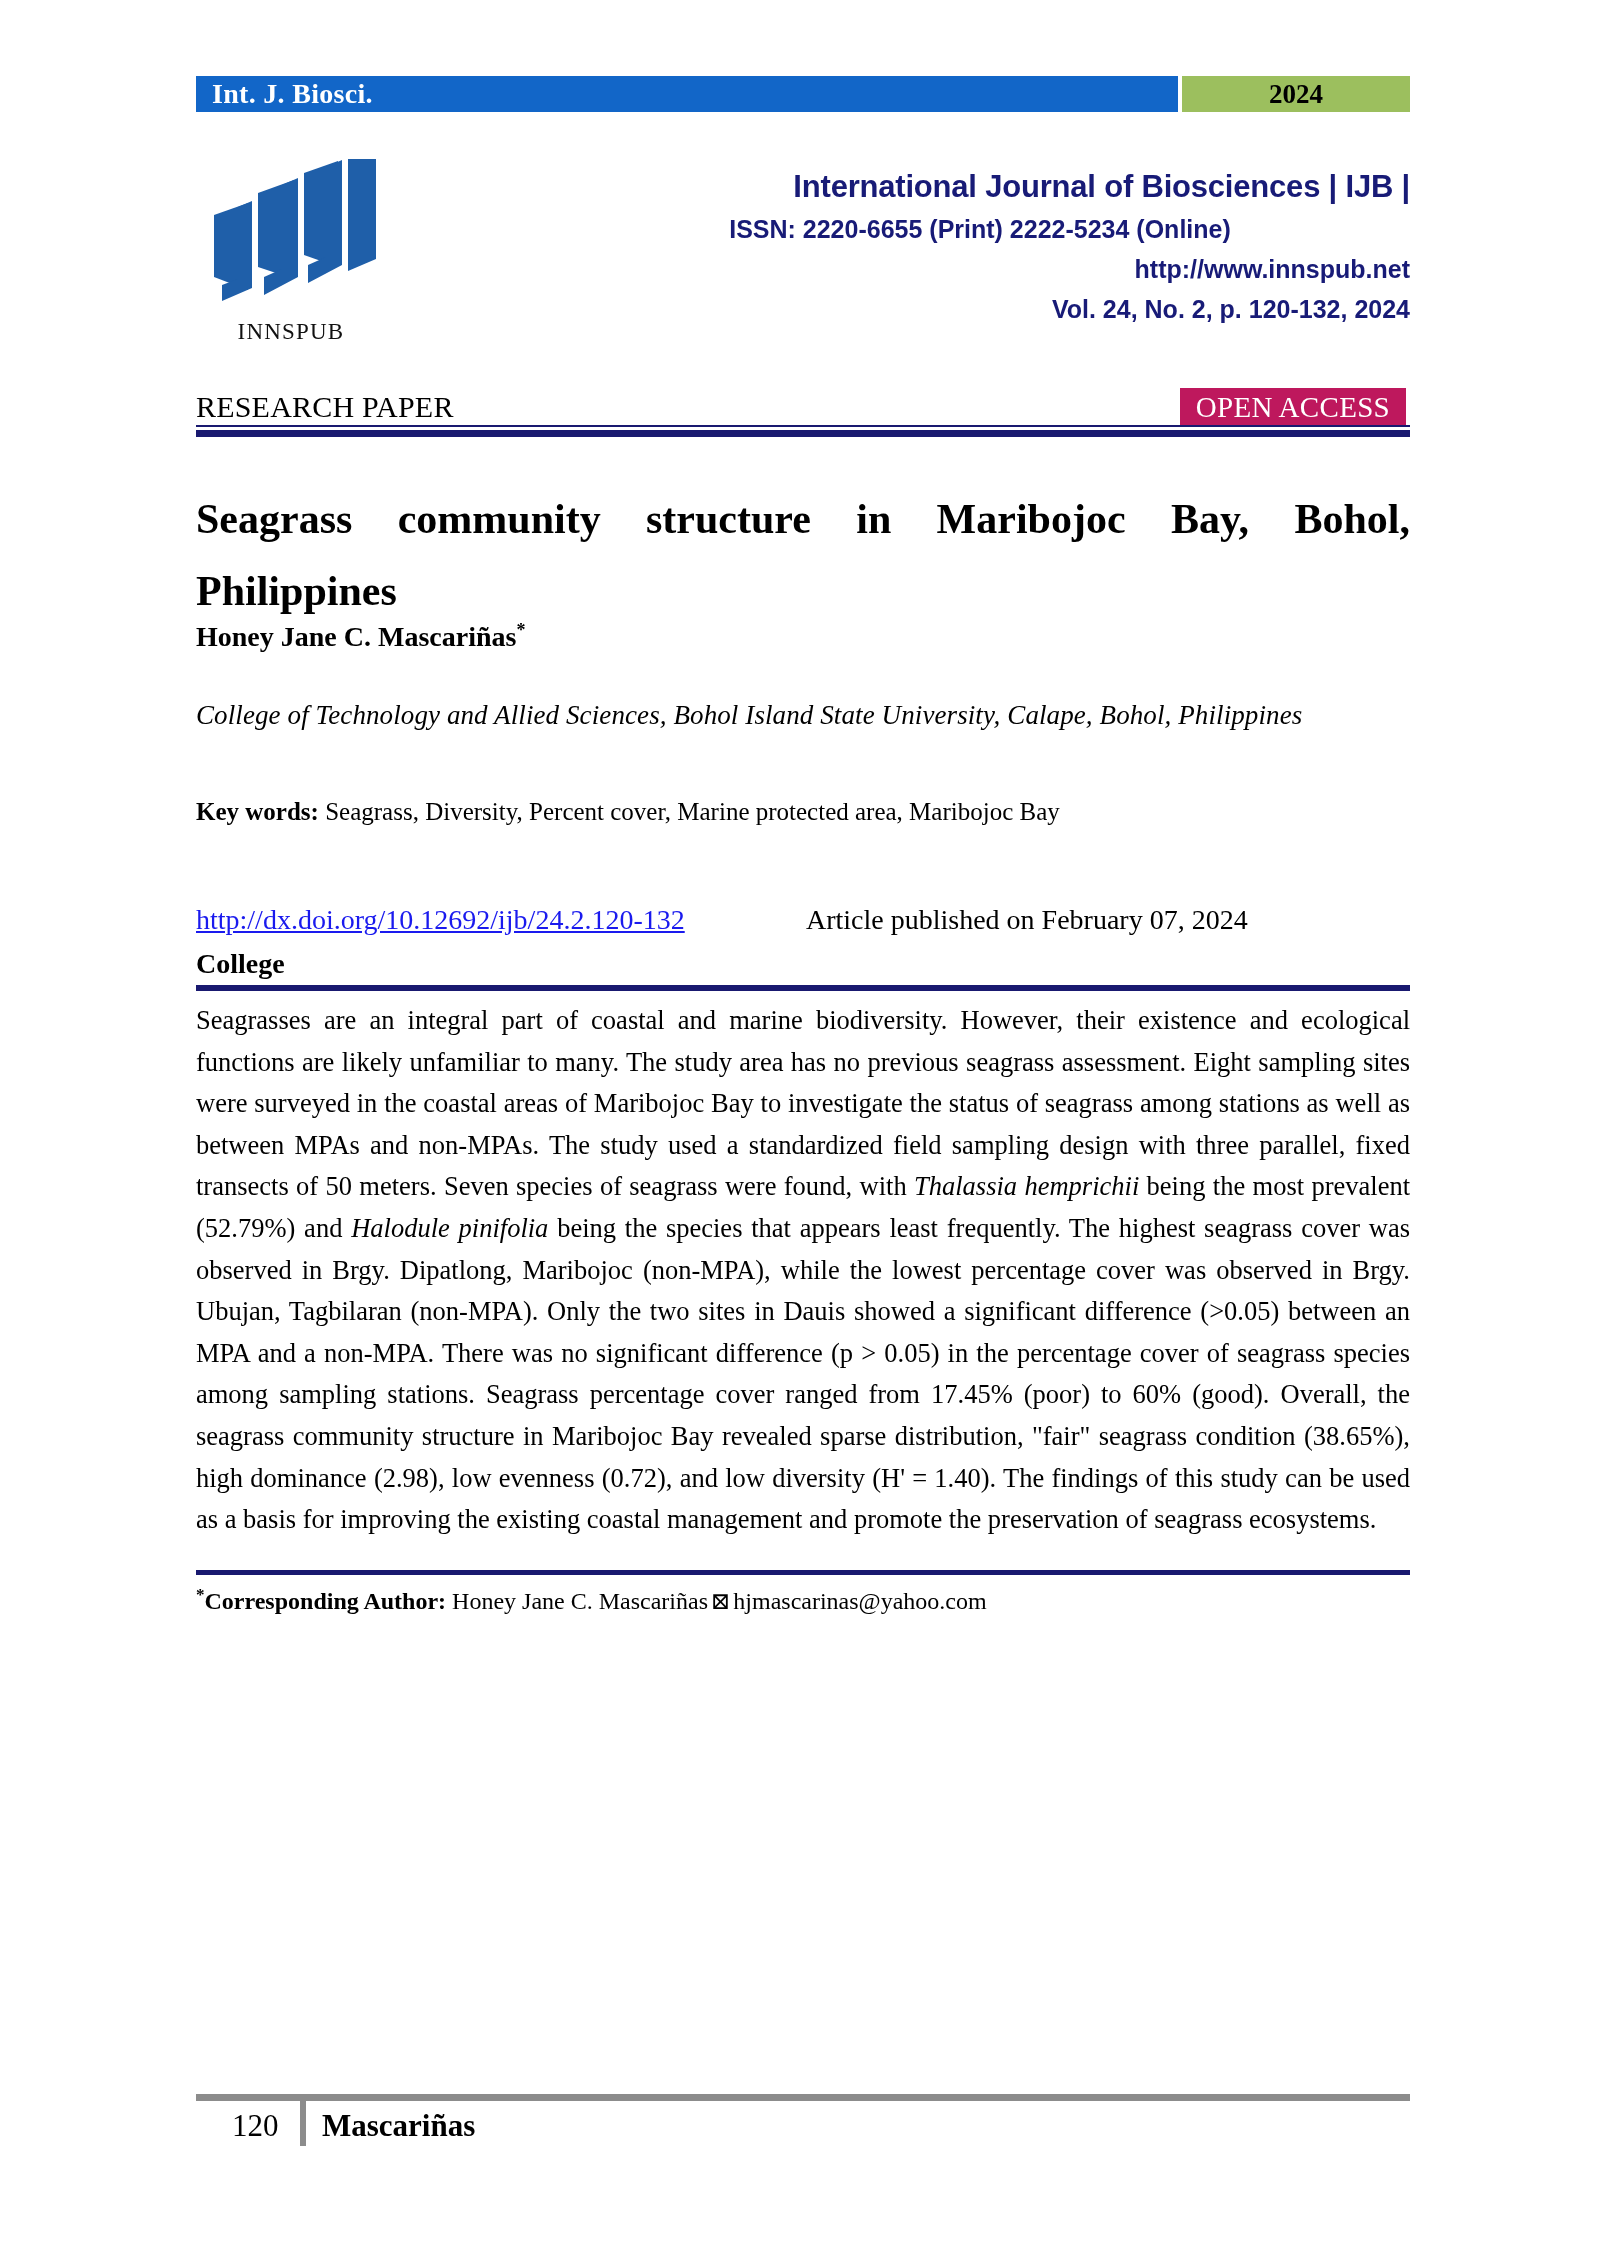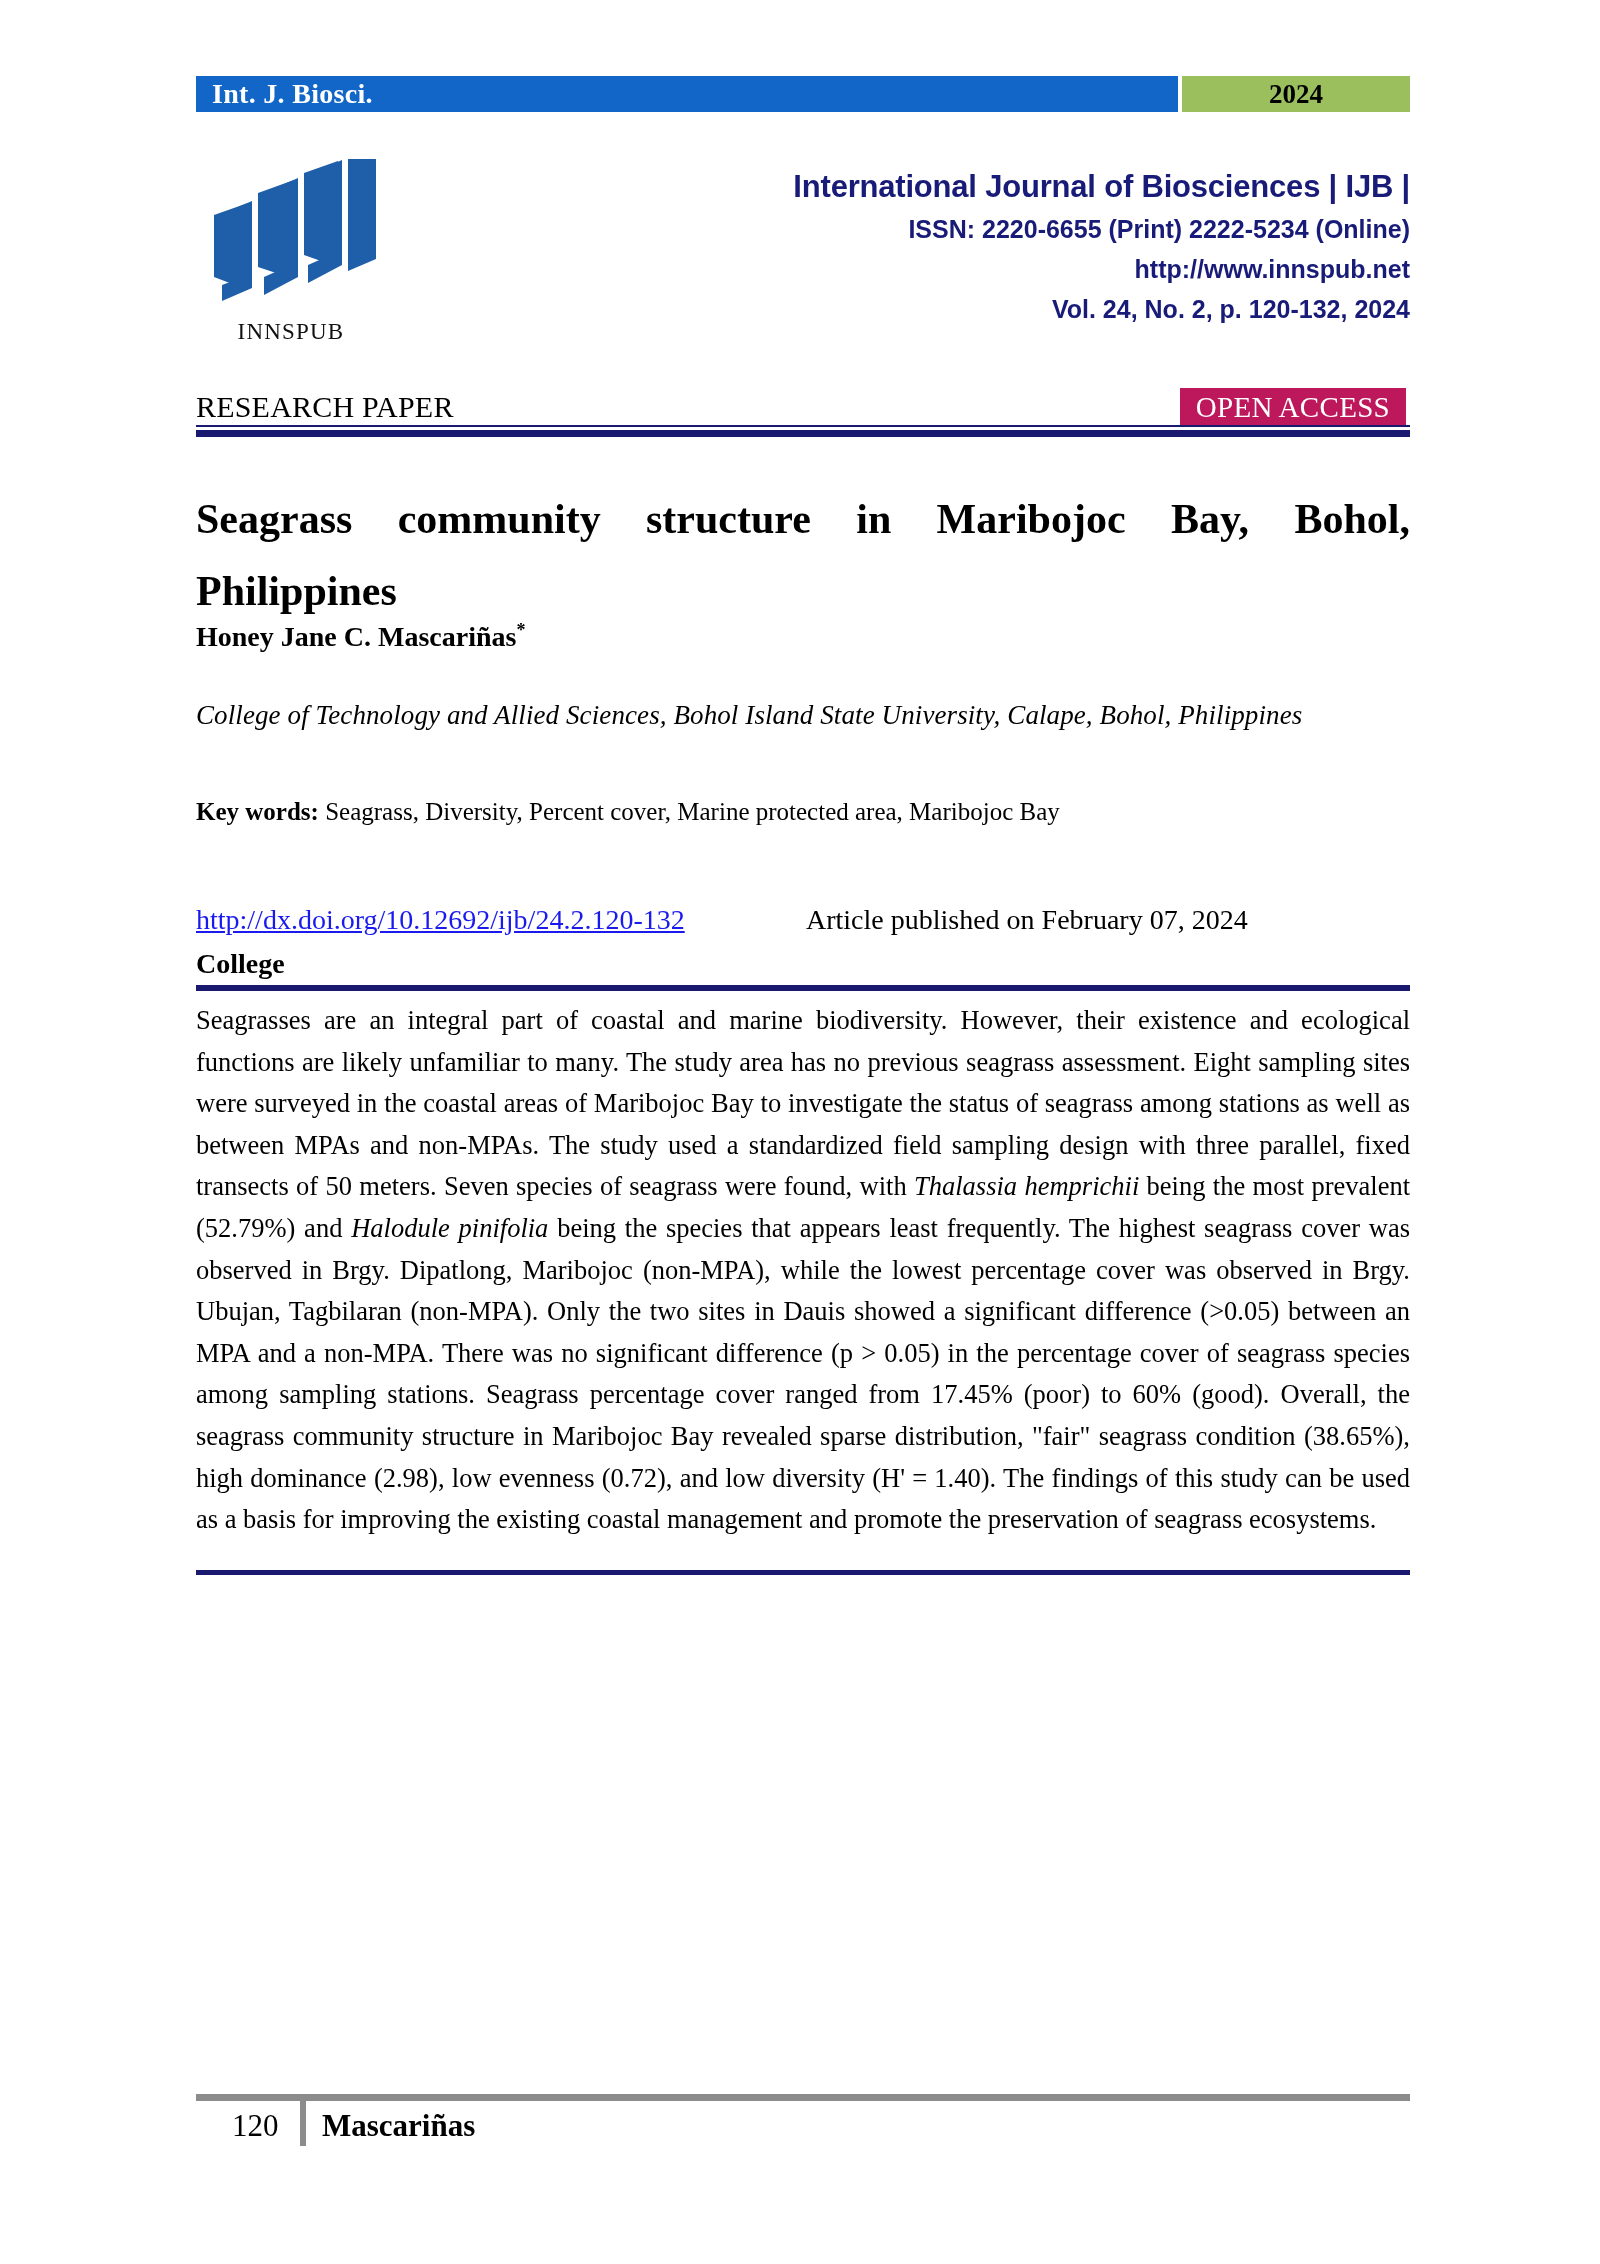--- a/index.html
+++ b/index.html
@@ -115,20 +115,21 @@
     font-weight: bold;
   }
   .journal-title {
     font-size: 31px;
     line-height: 44px;
     letter-spacing: -0.2px;
   }
   .journal-issn {
     font-size: 25px;
     line-height: 40px;
+    text-align: center;
   }
   .journal-url {
     font-size: 25px;
     line-height: 40px;
   }
   .journal-vol {
     font-size: 25px;
     line-height: 40px;
   }
 
@@ -444,20 +445,24 @@
 
   <div class="abstract-head">College</div>
   <div class="rule-abstract-top"></div>
 
   <div class="abstract-body">
     <span>Seagrasses are an integral part of coastal and marine biodiversity. However, their existence and ecological functions are likely unfamiliar to many. The study area has no previous seagrass assessment. Eight sampling sites were surveyed in the coastal areas of Maribojoc Bay to investigate the status of seagrass among stations as well as between MPAs and non-MPAs. The study used a standardized field sampling design with three parallel, fixed transects of 50 meters. Seven species of seagrass were found, with </span><i>Thalassia hemprichii</i><span> being the most prevalent (52.79%) and </span><i>Halodule pinifolia</i><span> being the species that appears least frequently. The highest seagrass cover was observed in Brgy. Dipatlong, Maribojoc (non-MPA), while the lowest percentage cover was observed in Brgy. Ubujan, Tagbilaran (non-MPA). Only the two sites in Dauis showed a significant difference (&gt;0.05) between an MPA and a non-MPA. There was no significant difference (p &gt; 0.05) in the percentage cover of seagrass species among sampling stations. Seagrass percentage cover ranged from 17.45% (poor) to 60% (good). Overall, the seagrass community structure in Maribojoc Bay revealed sparse distribution, "fair" seagrass condition (38.65%), high dominance (2.98), low evenness (0.72), and low diversity (H' = 1.40). The findings of this study can be used as a basis for improving the existing coastal management and promote the preservation of seagrass ecosystems.</span>
   </div>
 
   <div class="rule-abstract-bottom"></div>
 
+  <div class="corresponding">
+    <sup>*</sup><span class="ca-label">Corresponding Author:</span>
+    <span>Honey Jane C. Mascariñas</span><span class="env-icon">⊠</span><span>hjmascarinas@yahoo.com</span>
+  </div>
 
   <div class="footer-rule"></div>
   <div class="footer">
     <div class="footer-page">120</div>
     <div class="footer-sep"></div>
     <div class="footer-author">Mascariñas</div>
   </div>
 
 </div>
 

